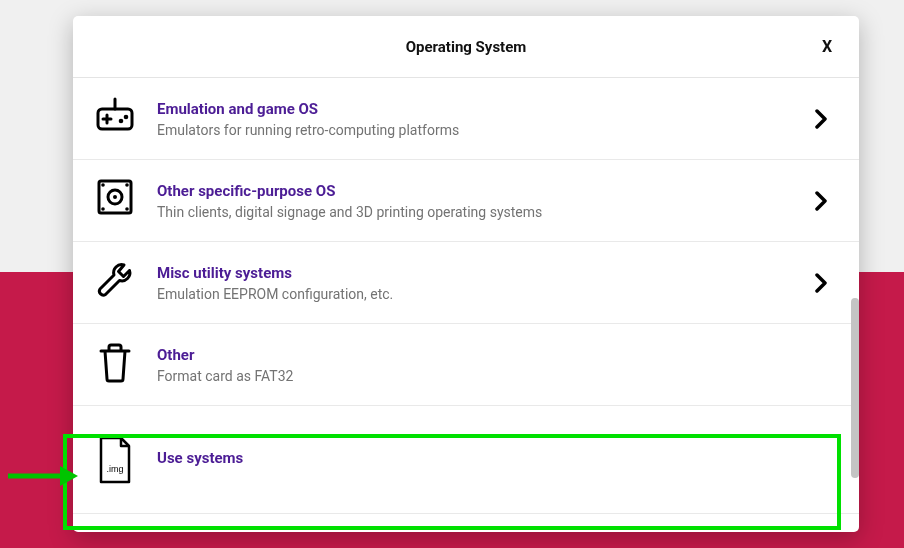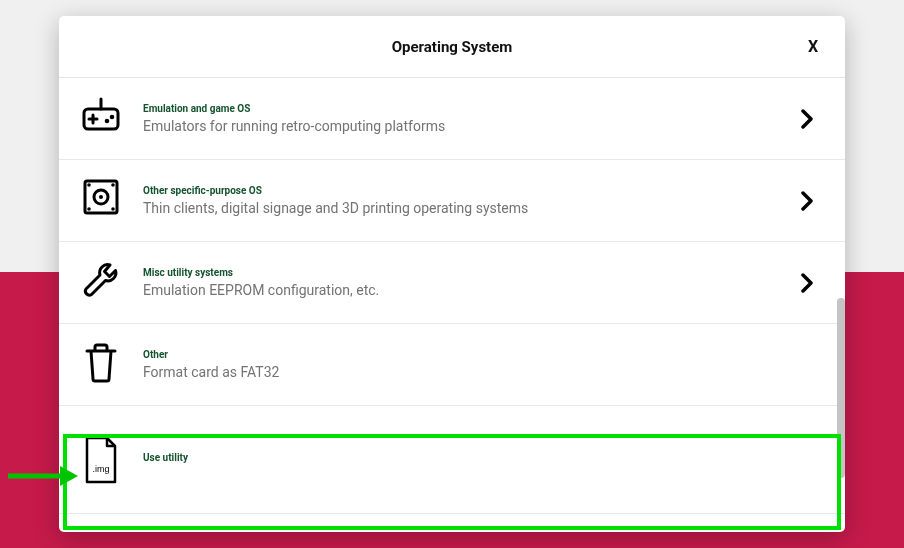--- a/index.html
+++ b/index.html
@@ -6,21 +6,21 @@
   html, body { width: 904px; height: 548px; font-family: -apple-system, BlinkMacSystemFont, "Segoe UI", Roboto, Helvetica, Arial, sans-serif; }
   body { position: relative; background: #f0f0f0; overflow: hidden; }
   .bg-lower {
     position: absolute;
     left: 0; right: 0; bottom: 0;
     height: 276px;
     background: #c51a4a;
   }
   .dialog {
     position: absolute;
-    left: 59px;
+    left: 73px;
     top: 16px;
     width: 786px;
     height: 516px;
     background: #ffffff;
     border-radius: 5px;
     box-shadow: 0 6px 24px rgba(0,0,0,0.25);
     display: flex;
     flex-direction: column;
     overflow: hidden;
   }
@@ -85,23 +85,23 @@
     width: 48px;
     height: 48px;
     display: flex;
     align-items: flex-start;
     justify-content: center;
     margin-right: 18px;
     flex-shrink: 0;
   }
   .item-text { flex: 1; }
   .item-title {
-    font-size: 10px;
+    font-size: 15px;
     font-weight: 700;
-    color: #14532d;
+    color: #4c1d95;
     margin-bottom: 4px;
   }
   .item-desc {
     font-size: 14px;
     color: #737373;
   }
   .chev {
     width: 20px; height: 20px;
     display: flex; align-items: center; justify-content: center;
   }
@@ -218,21 +218,21 @@
 
     <div class="item" style="height:108px;">
       <div class="item-icon">
         <svg width="40" height="48" viewBox="0 0 40 48">
           <path d="M6 2 H26 L34 10 V46 H6 Z" fill="none" stroke="#000" stroke-width="2.5" stroke-linejoin="round"></path>
           <path d="M26 2 V10 H34" fill="none" stroke="#000" stroke-width="2.5" stroke-linejoin="round"></path>
           <text x="20" y="36" text-anchor="middle" font-size="9" font-family="Arial" fill="#000">.img</text>
         </svg>
       </div>
       <div class="item-text">
-        <div class="item-title">Use utility</div>
+        <div class="item-title">Use systems</div>
       </div>
     </div>
 
     <div class="scrollbar">
       <div class="scrollbar-thumb"></div>
     </div>
 
   </div>
 </div>
 

